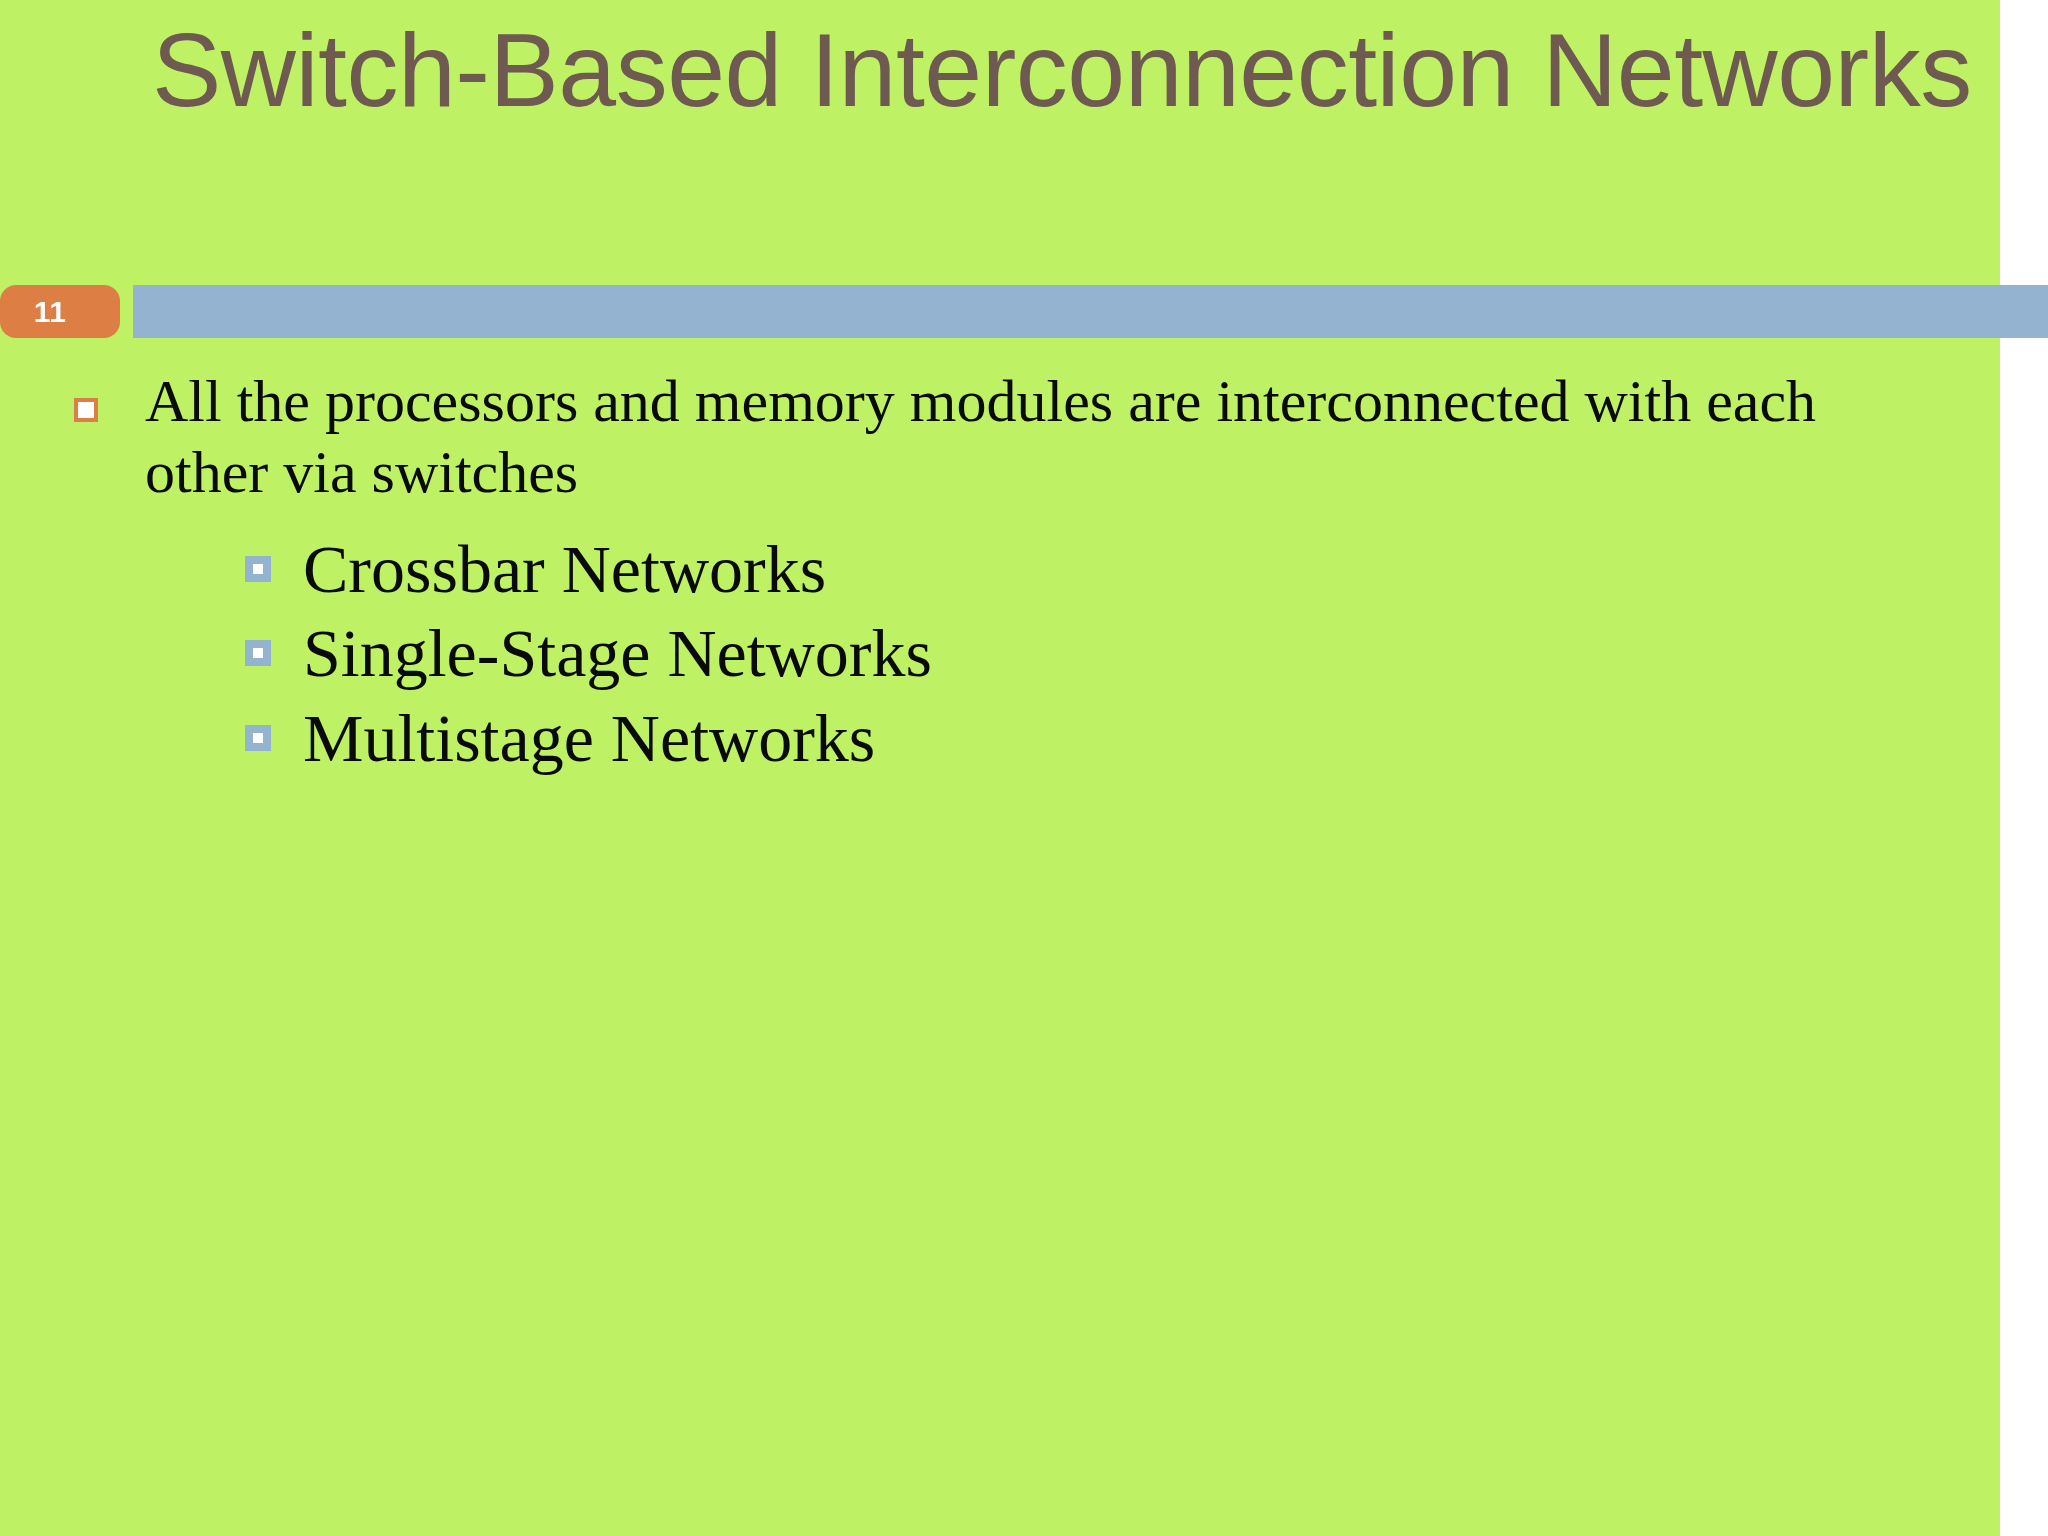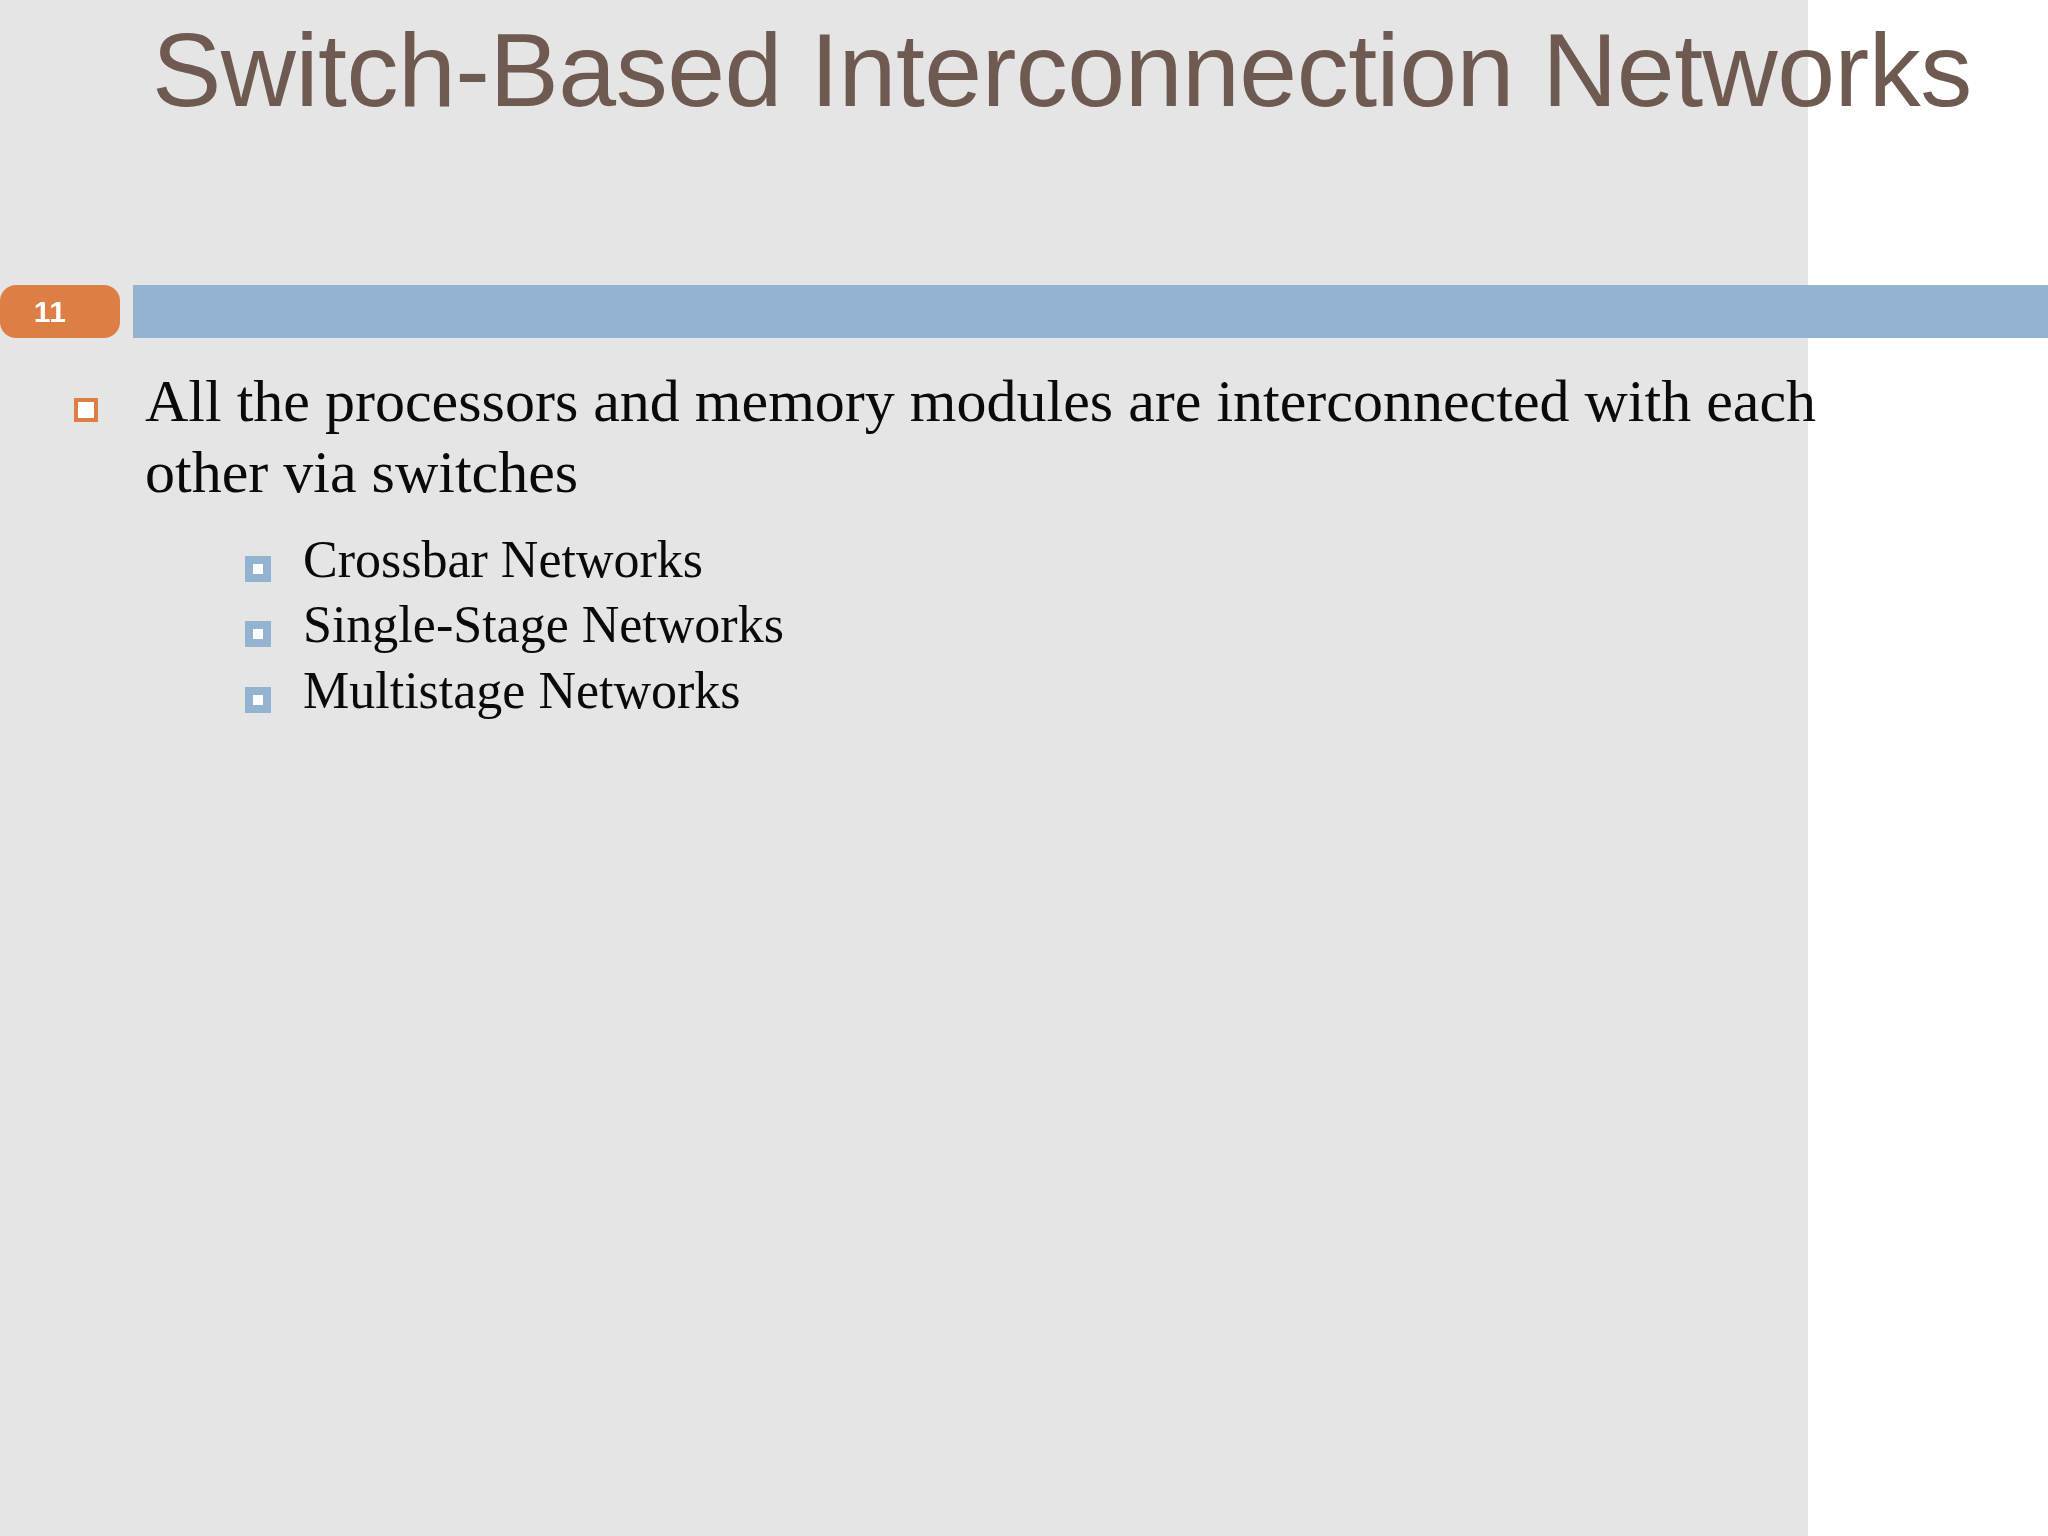--- a/index.html
+++ b/index.html
@@ -10,23 +10,23 @@
   body {
     width: 2048px;
     height: 1536px;
     background: #ffffff;
     font-family: "Liberation Serif", serif;
     overflow: hidden;
   }
 
   .slide {
     position: relative;
-    width: 1808px;
+    width: 2000px;
     height: 1536px;
-    background: #e5e5e5;
+    background: #bef264;
   }
 
   
   .title-block {
     position: absolute;
     left: 152px;
     top: 14px;
     width: 1830px;
     font-family: "Liberation Sans", sans-serif;
     font-size: 104px;
@@ -137,21 +137,21 @@
     position: absolute;
     left: 8px;
     top: 8px;
     width: 10px;
     height: 10px;
     background: #ffffff;
   }
   .lvl2 .text {
     flex: 1 1 auto;
     font-family: "Liberation Serif", serif;
-    font-size: 52px;
+    font-size: 68px;
     line-height: 1.17;
     color: #0a0a0a;
   }
 </style>
 </head>
 <body>
 
 <div class="slide">
 
   <div class="title-block">Switch-Based Interconnection Networks</div>

